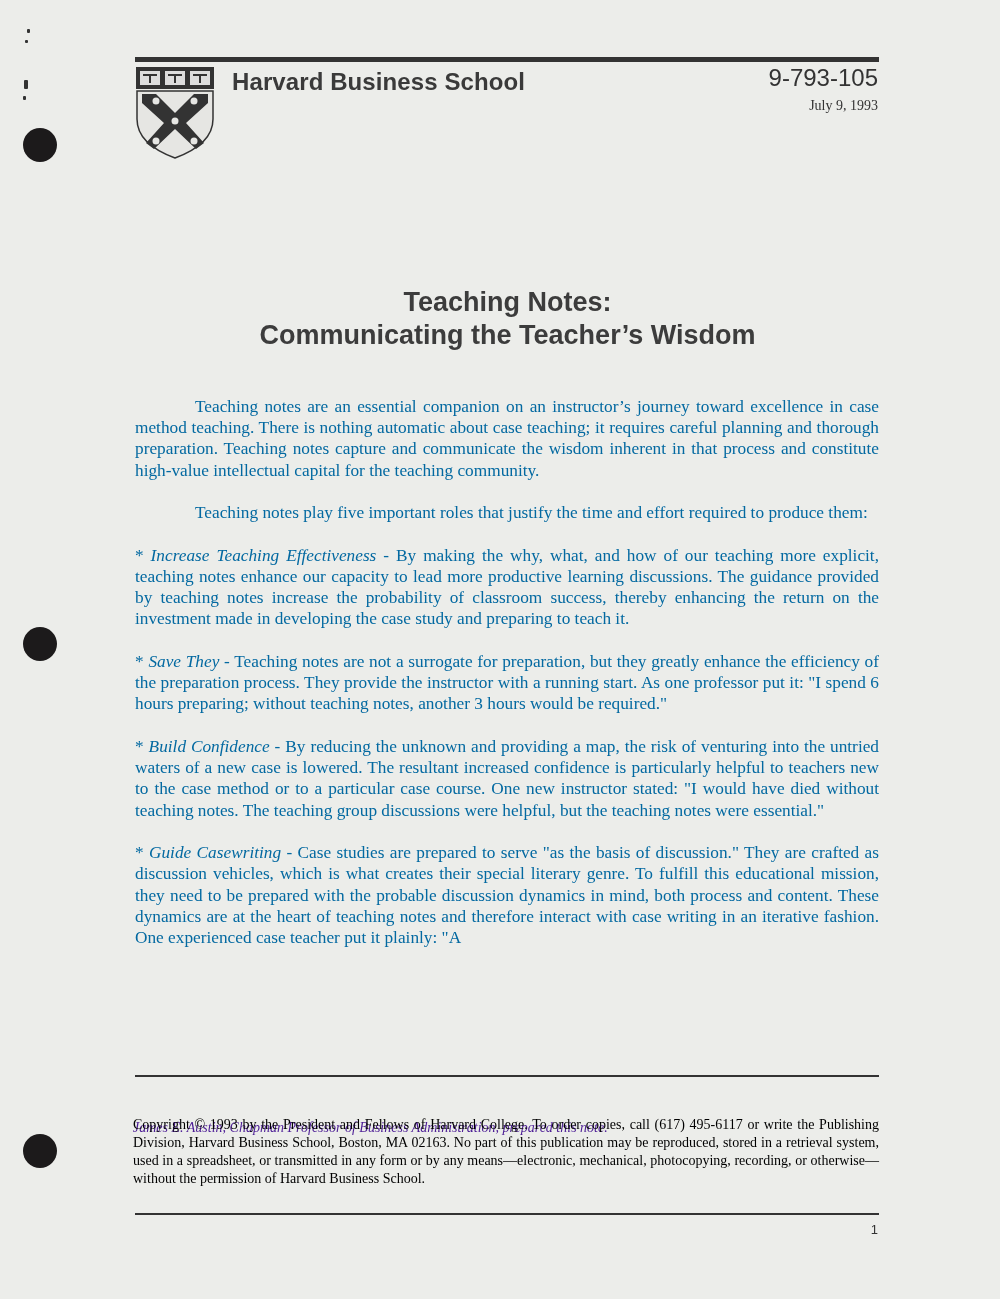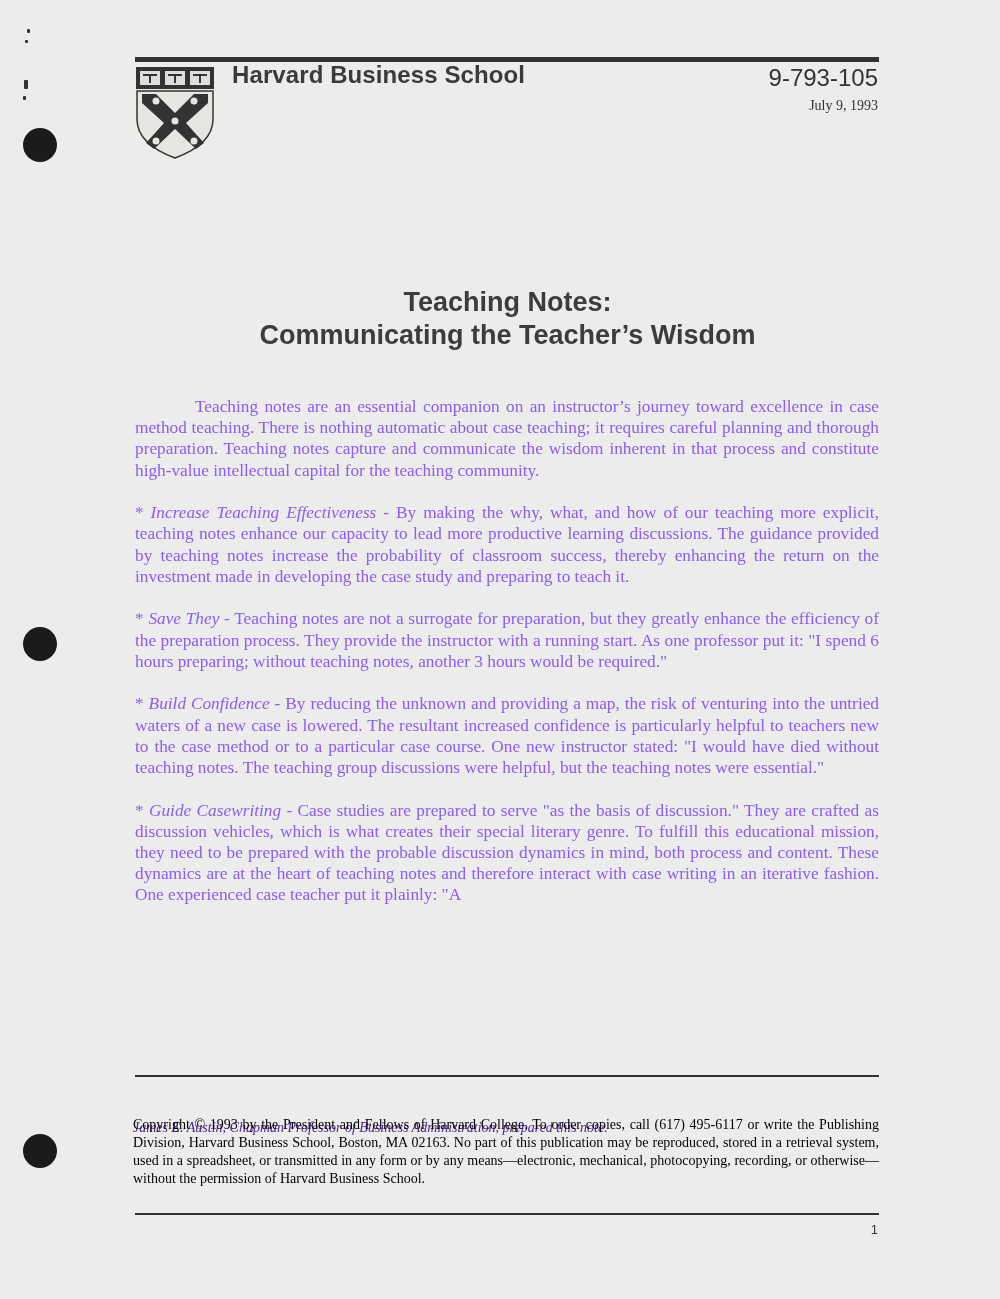--- a/index.html
+++ b/index.html
@@ -14,41 +14,41 @@
     background: #1c1a1b;
   }
   .speck { position: absolute; background: #333; border-radius: 1px; }
   .rule-top {
     position: absolute; left: 135px; top: 57px; width: 744px; height: 5px; background: #333;
   }
   .shield {
     position: absolute; left: 136px; top: 67px; width: 78px; height: 92px;
   }
   .school-name {
-    position: absolute; left: 232px; top: 61px;
+    position: absolute; left: 232px; top: 68px;
     font-family: "Liberation Sans", sans-serif; font-weight: bold;
     font-size: 24px; color: #3a3a3a; letter-spacing: 0.1px;
   }
   .doc-number {
     position: absolute; right: 122px; top: 64px;
     font-family: "Liberation Sans", sans-serif; font-weight: normal;
     font-size: 24px; color: #333; text-align: right;
   }
   .doc-date {
     position: absolute; right: 122px; top: 98px;
     font-size: 14px; color: #333; text-align: right;
   }
   .title {
     position: absolute; left: 0; width: 1015px; top: 286px; text-align: center;
     font-family: "Liberation Sans", sans-serif; font-weight: bold;
     font-size: 27px; line-height: 33px; color: #3c3c3c;
   }
   .body {
     position: absolute; left: 135px; width: 744px; top: 396px;
-    font-size: 17.3px; line-height: 21.2px; text-align: justify; color: #8b5cf6;
+    font-size: 17.3px; line-height: 21.2px; text-align: justify; color: #0369a1;
   }
   .body p { margin: 0; }
   .body p.indent { text-indent: 60px; }
   .body p + p { margin-top: 21.4px; }
   .body .role-name { font-style: italic; }
   .rule-footer {
     position: absolute; left: 135px; width: 744px; height: 2px; background: #333;
   }
   .author {
     position: absolute; left: 133px; top: 1120px; font-style: italic; font-size: 14px; color: #4c1d95;
@@ -105,20 +105,21 @@
 <div class="doc-number">9-793-105</div>
 <div class="doc-date">July 9, 1993</div>
 
 <div class="title">
   <div>Teaching Notes:</div>
   <div>Communicating the Teacher’s Wisdom</div>
 </div>
 
 <div class="body">
   <p class="indent">Teaching notes are an essential companion on an instructor’s journey toward excellence in case method teaching.  There is nothing automatic about case teaching; it requires careful planning and thorough preparation.  Teaching notes capture and communicate the wisdom inherent in that process and constitute high-value intellectual capital for the teaching community.</p>
+  <p class="indent">Teaching notes play five important roles that justify the time and effort required to produce them:</p>
 
   <p><span>* </span><span class="role-name">Increase Teaching Effectiveness</span><span> - By making the why, what, and how of our teaching more explicit, teaching notes enhance our capacity to lead more productive learning discussions.  The guidance provided by teaching notes increase the probability of classroom success, thereby enhancing the return on the investment made in developing the case study and preparing to teach it.</span></p>
 
   <p><span>* </span><span class="role-name">Save They</span><span> - Teaching notes are not a surrogate for preparation, but they greatly enhance the efficiency of the preparation process.  They provide the instructor with a running start.  As one professor put it: "I spend 6 hours preparing; without teaching notes, another 3 hours would be required."</span></p>
 
   <p><span>* </span><span class="role-name">Build Confidence</span><span> - By reducing the unknown and providing a map, the risk of venturing into the untried waters of a new case is lowered.  The resultant increased confidence is particularly helpful to teachers new to the case method or to a particular case course.  One new instructor stated: "I would have died without teaching notes.  The teaching group discussions were helpful, but the teaching notes were essential."</span></p>
 
   <p><span>* </span><span class="role-name">Guide Casewriting</span><span> - Case studies are prepared to serve "as the basis of discussion."  They are crafted as discussion vehicles, which is what creates their special literary genre.  To fulfill this educational mission, they need to be prepared with the probable discussion dynamics in mind, both process and content.  These dynamics are at the heart of teaching notes and therefore interact with case writing in an iterative fashion.  One experienced case teacher put it plainly: "A</span></p>
 </div>
 

